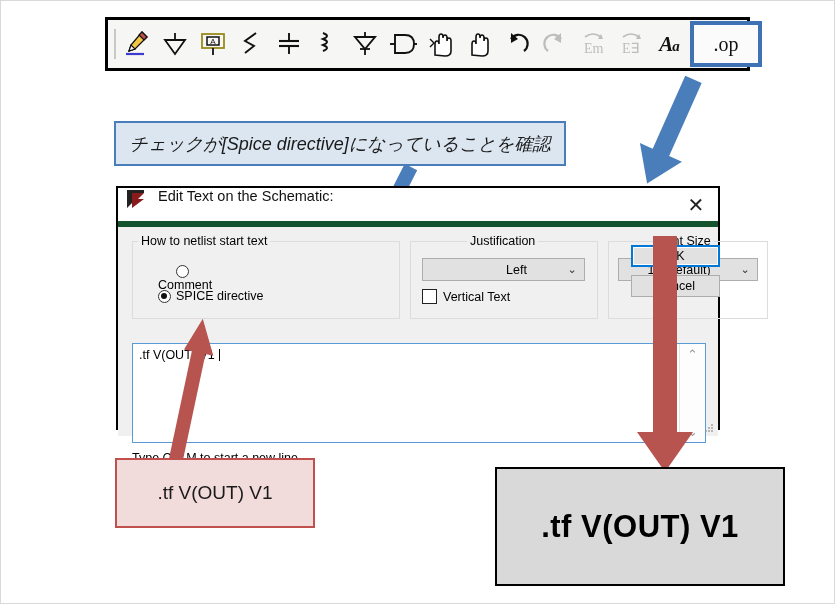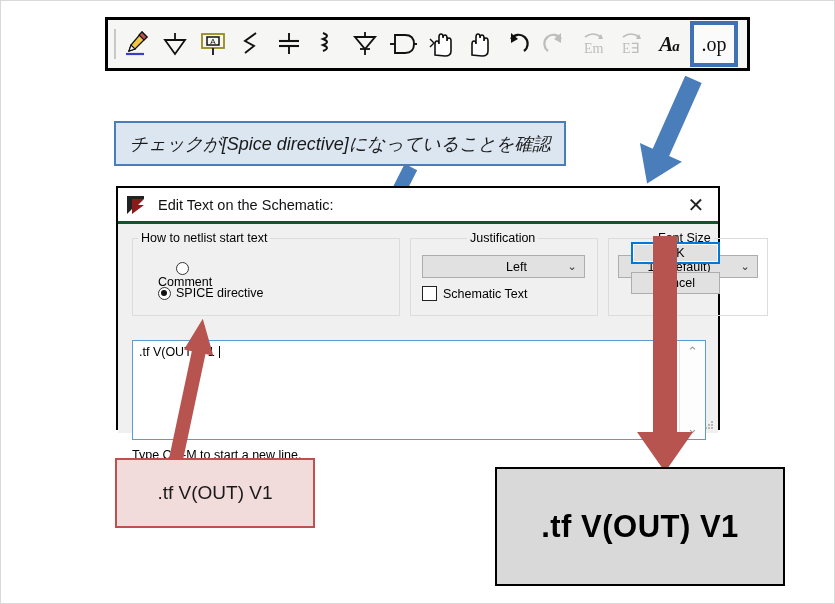--- a/index.html
+++ b/index.html
@@ -38,21 +38,21 @@
   .tb-sep{
     width:2px;height:30px;background:#c8c8c8;margin:0 2px;flex:0 0 auto;
   }
   .tb-text{
     font-family:"Liberation Serif", serif;
     font-style:italic;font-weight:bold;font-size:21px;color:#111;
     letter-spacing:-1px;
   }
   .tb-text .small{font-size:15px;}
   #op-btn{
-    width:48px;height:46px;
+    width:72px;height:46px;
     display:flex;align-items:center;justify-content:center;
     background:#fbfbfb;
     border:4px solid #3F72B5;
     box-sizing:border-box;
     margin-left:2px;
     flex:0 0 auto;
   }
   #op-btn span{
     font-family:"Liberation Serif", serif;
     font-size:20px;color:#111;
@@ -78,23 +78,23 @@
   
   #dialog{
     position:absolute;left:115px;top:185px;
     width:604px;height:244px;
     background:#f0f0f0;
     border:2px solid #000000;
     box-sizing:border-box;
   }
   #dlg-titlebar{
     height:33px;background:#ffffff;
-    display:flex;align-items:center;
+    display:flex;
     position:relative;
-    border-bottom:3px solid #14532d;
+    border-bottom:6px solid #14532d;
   }
   #dlg-icon{width:28px;height:22px;margin-left:6px;flex:0 0 auto;}
   #dlg-title{
     font-size:14.5px;color:#111;margin-left:6px;
   }
   #dlg-close{
     position:absolute;right:10px;top:5px;
     width:24px;height:24px;
     display:flex;align-items:center;justify-content:center;
     font-size:20px;color:#222;font-weight:300;line-height:1;
@@ -401,21 +401,21 @@
       <div class="grp" style="left:292px;top:14px;width:188px;height:78px;"></div>
       <span class="grp-label" style="left:349px;top:7px;">Justification</span>
 
       <div class="combo" style="left:304px;top:31px;width:163px;height:23px;padding-left:44px;">
         <span class="cval">Left</span>
         <span class="chev">⌄</span>
       </div>
 
       <div class="check-row" style="left:304px;top:62px;">
         <span class="chk"></span>
-        <span>Schematic Text</span>
+        <span>Vertical Text</span>
       </div>
 
       <div class="grp" style="left:490px;top:14px;width:160px;height:78px;"></div>
       <span class="grp-label" style="left:537px;top:7px;">Font Size</span>
 
       <div class="combo" style="left:500px;top:31px;width:140px;height:23px;">
         <span class="cval">1.5(default)</span>
         <span class="chev">⌄</span>
       </div>
 

